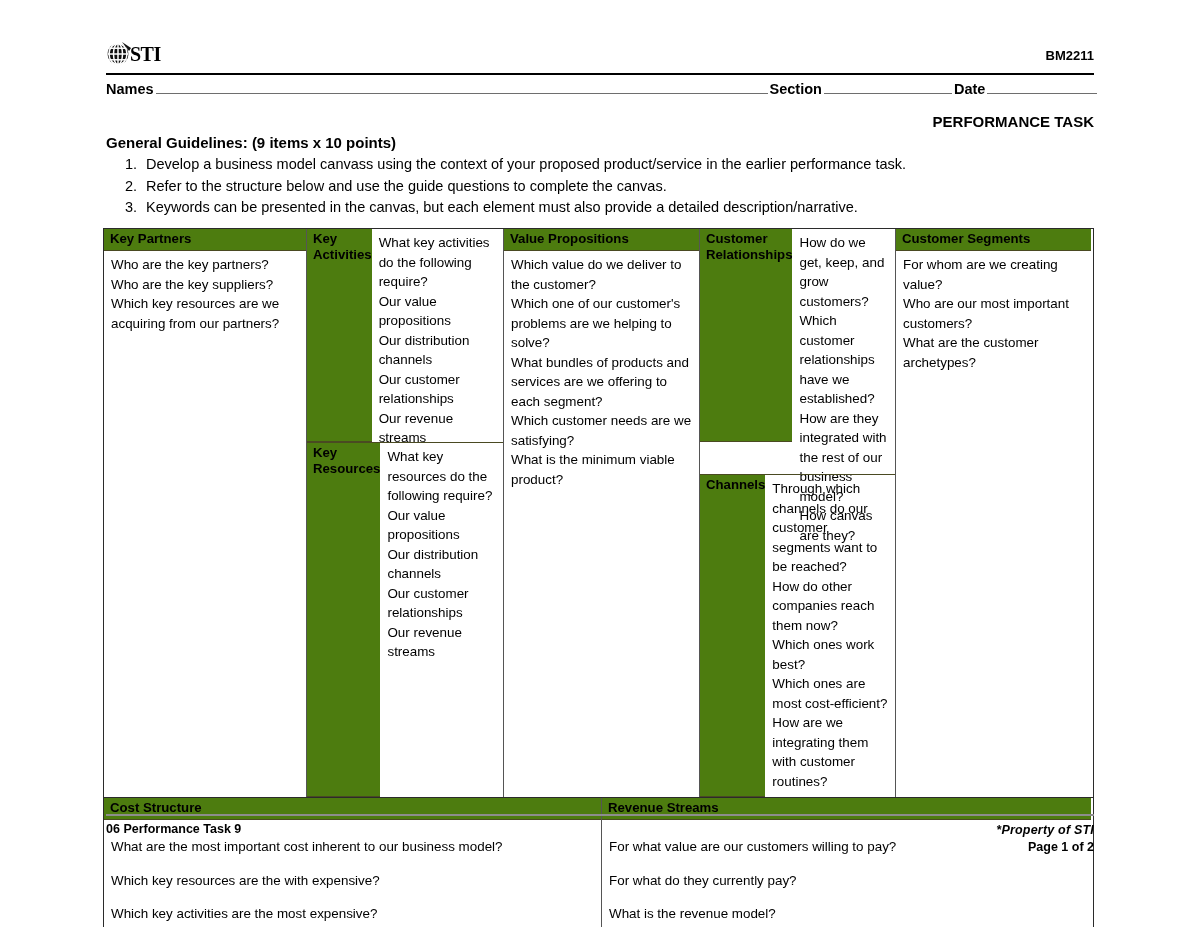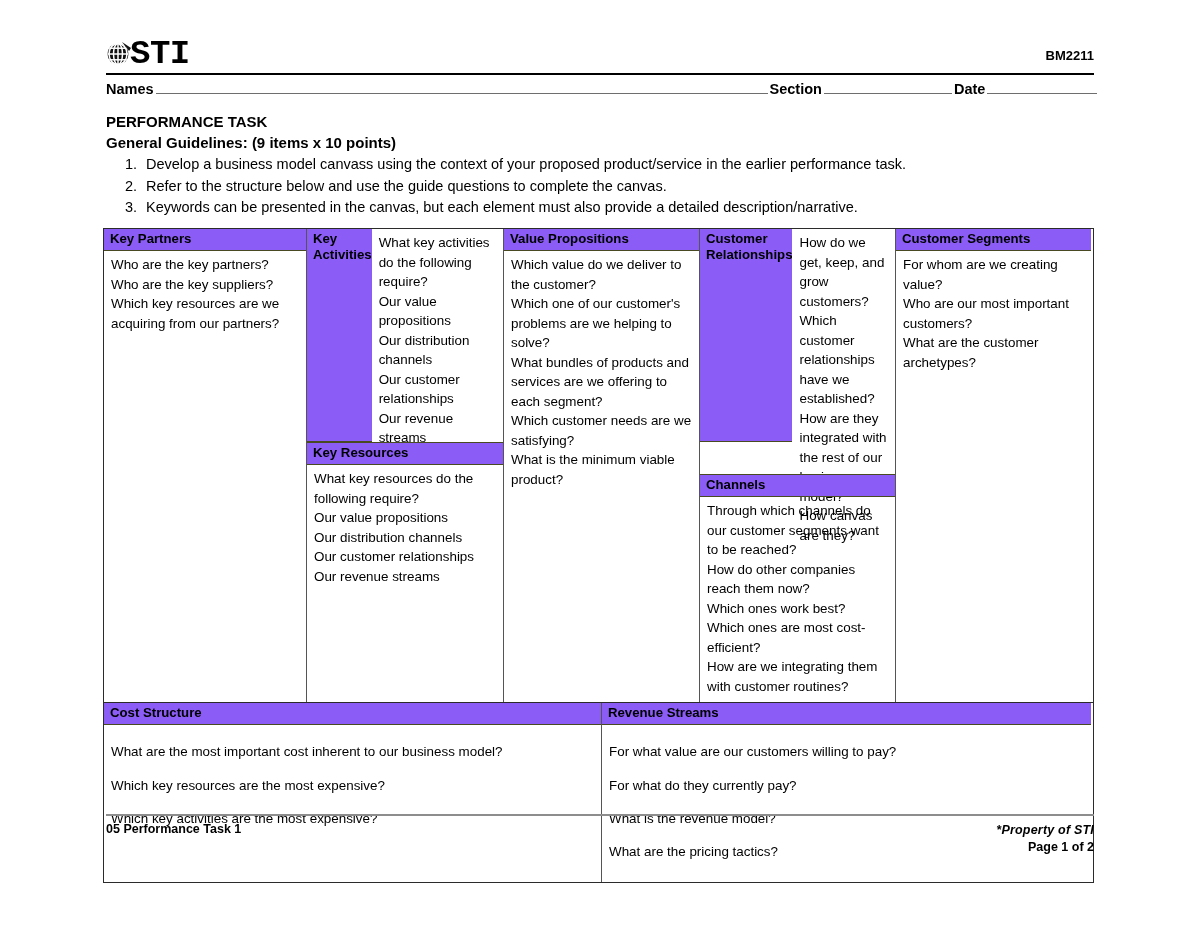--- a/index.html
+++ b/index.html
@@ -41,23 +41,23 @@
     height: 34px;
   }
   .logo-globe {
     width: 26px;
     height: 26px;
     position: relative;
     margin-right: -2px;
     margin-bottom: 1px;
   }
   .logo-text {
-    font-family: Liberation Mono, monospace;
-    font-weight: bold;
-    font-size: 34px;
+    font-family: Liberation Serif, serif;
+    font-weight: bold;
+    font-size: 20px;
     line-height: 28px;
     letter-spacing: -0.5px;
   }
   .course-code {
     position: absolute;
     right: 0;
     top: 14px;
     font-size: 13px;
     font-weight: bold;
     letter-spacing: 0px;
@@ -92,21 +92,21 @@
   .fl-names { width: 612px; }
   .fl-section { width: 128px; }
   .fl-date { width: 110px; }
 
   
   .ptask-title {
     position: absolute;
     left: 106px;
     top: 113px;
     width: 988px;
-    text-align: left;
+    text-align: right;
     font-size: 15px;
     font-weight: bold;
   }
   .guidelines-label {
     position: absolute;
     left: 106px;
     top: 134px;
     font-size: 15px;
     font-weight: bold;
   }
@@ -154,41 +154,40 @@
   }
   .col:last-child { border-right: none; }
 
   .c-keypartners  { width: 203px; }
   .c-keyactivities{ width: 197px; }
   .c-valueprop    { width: 196px; }
   .c-custrel      { width: 196px; }
   .c-custseg      { width: 195px; }
 
   .cell-head {
-    background: #8b5cf6;
+    background: #4d7c0f;
     border-bottom: 1.4px solid #4a4a22;
     font-size: 13.2px;
     font-weight: bold;
     padding: 2px 0 3px 6px;
     line-height: 16px;
   }
   .cell-body {
     padding: 4px 6px 6px 7px;
     font-size: 13.4px;
     line-height: 19.5px;
     flex: 1 1 auto;
   }
   .cell-body p {
     margin: 0 0 0 0;
   }
   
   .subblock {
     border-top: 1.4px solid #4a4a22;
     display: flex;
-    flex-direction: column;
   }
   .top-part {
     display: flex;
     flex-direction: row;
   }
   .fixed-h-213 { height: 213px; }
 
   
   .canvas-bottom {
     display: flex;
@@ -370,39 +369,39 @@
         </div>
       </div>
 
     </div>
 
     <div class="canvas-bottom">
       <div class="col b-cost">
         <div class="cell-head">Cost Structure</div>
         <div class="bottom-body">
           <p>What are the most important cost inherent to our business model?</p>
-          <p>Which key resources are the most expensive?</p>
+          <p>Which key resources are the with expensive?</p>
           <p>Which key activities are the most expensive?</p>
         </div>
       </div>
       <div class="col b-rev">
         <div class="cell-head">Revenue Streams</div>
         <div class="bottom-body">
           <p>For what value are our customers willing to pay?</p>
           <p>For what do they currently pay?</p>
           <p>What is the revenue model?</p>
           <p>What are the pricing tactics?</p>
         </div>
       </div>
     </div>
 
   </div>
 
   <div class="ftr-rule"></div>
   <div class="footer">
-    <div class="ftr-left">05 Performance Task 1</div>
+    <div class="ftr-left">06 Performance Task 9</div>
     <div class="ftr-right">
       <div class="ftr-prop">*Property of STI</div>
       <div>Page 1 of 2</div>
     </div>
   </div>
 
 </div>
 
 </body></html>

